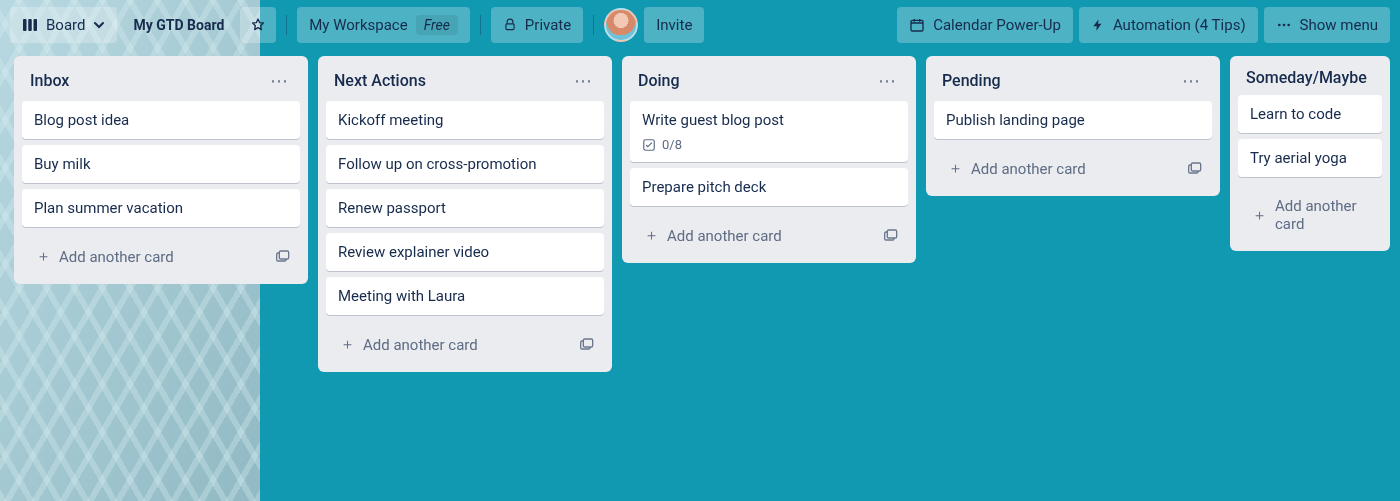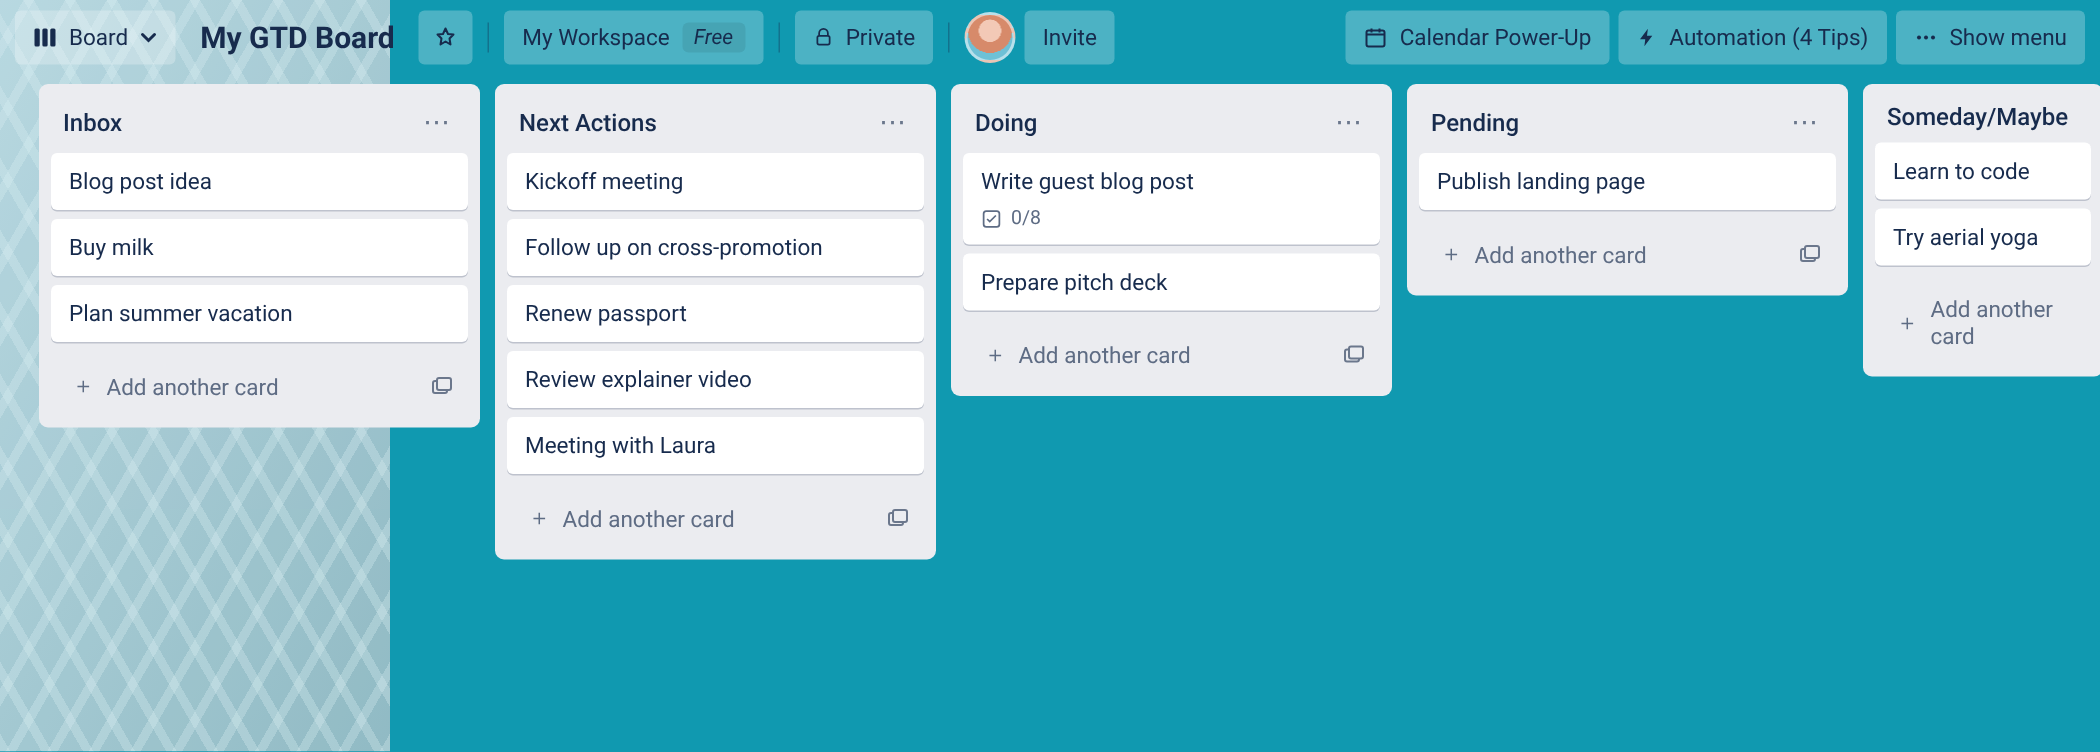--- a/index.html
+++ b/index.html
@@ -36,21 +36,21 @@
     background: rgba(255,255,255,0.25);
     color: #172b4d;
     border-radius: 4px;
     padding: 0 12px;
     height: 36px;
     font-size: 15px;
     cursor: pointer;
     white-space: nowrap;
   }
   .board-title {
-    font-size: 20px;
+    font-size: 14px;
     font-weight: 700;
     color: #172b4d;
     padding: 0 10px;
     white-space: nowrap;
   }
   .pill {
     background: rgba(0,0,0,0.08);
     border-radius: 4px;
     padding: 2px 8px;
     font-size: 14px;
@@ -68,21 +68,21 @@
   }
   .flex-spacer { flex: 1; }
   .icon { display: inline-flex; align-items: center; justify-content: center; }
 
   .board {
     position: relative;
     z-index: 1;
     display: flex;
     align-items: flex-start;
     gap: 10px;
-    padding: 6px 10px 0 26px;
+    padding: 6px 10px 0 14px;
     height: calc(100% - 50px);
     overflow: hidden;
   }
   .list {
     background: #ebecf0;
     border-radius: 6px;
     width: 294px;
     flex: 0 0 294px;
     padding: 8px 8px 10px 8px;
     display: flex;

